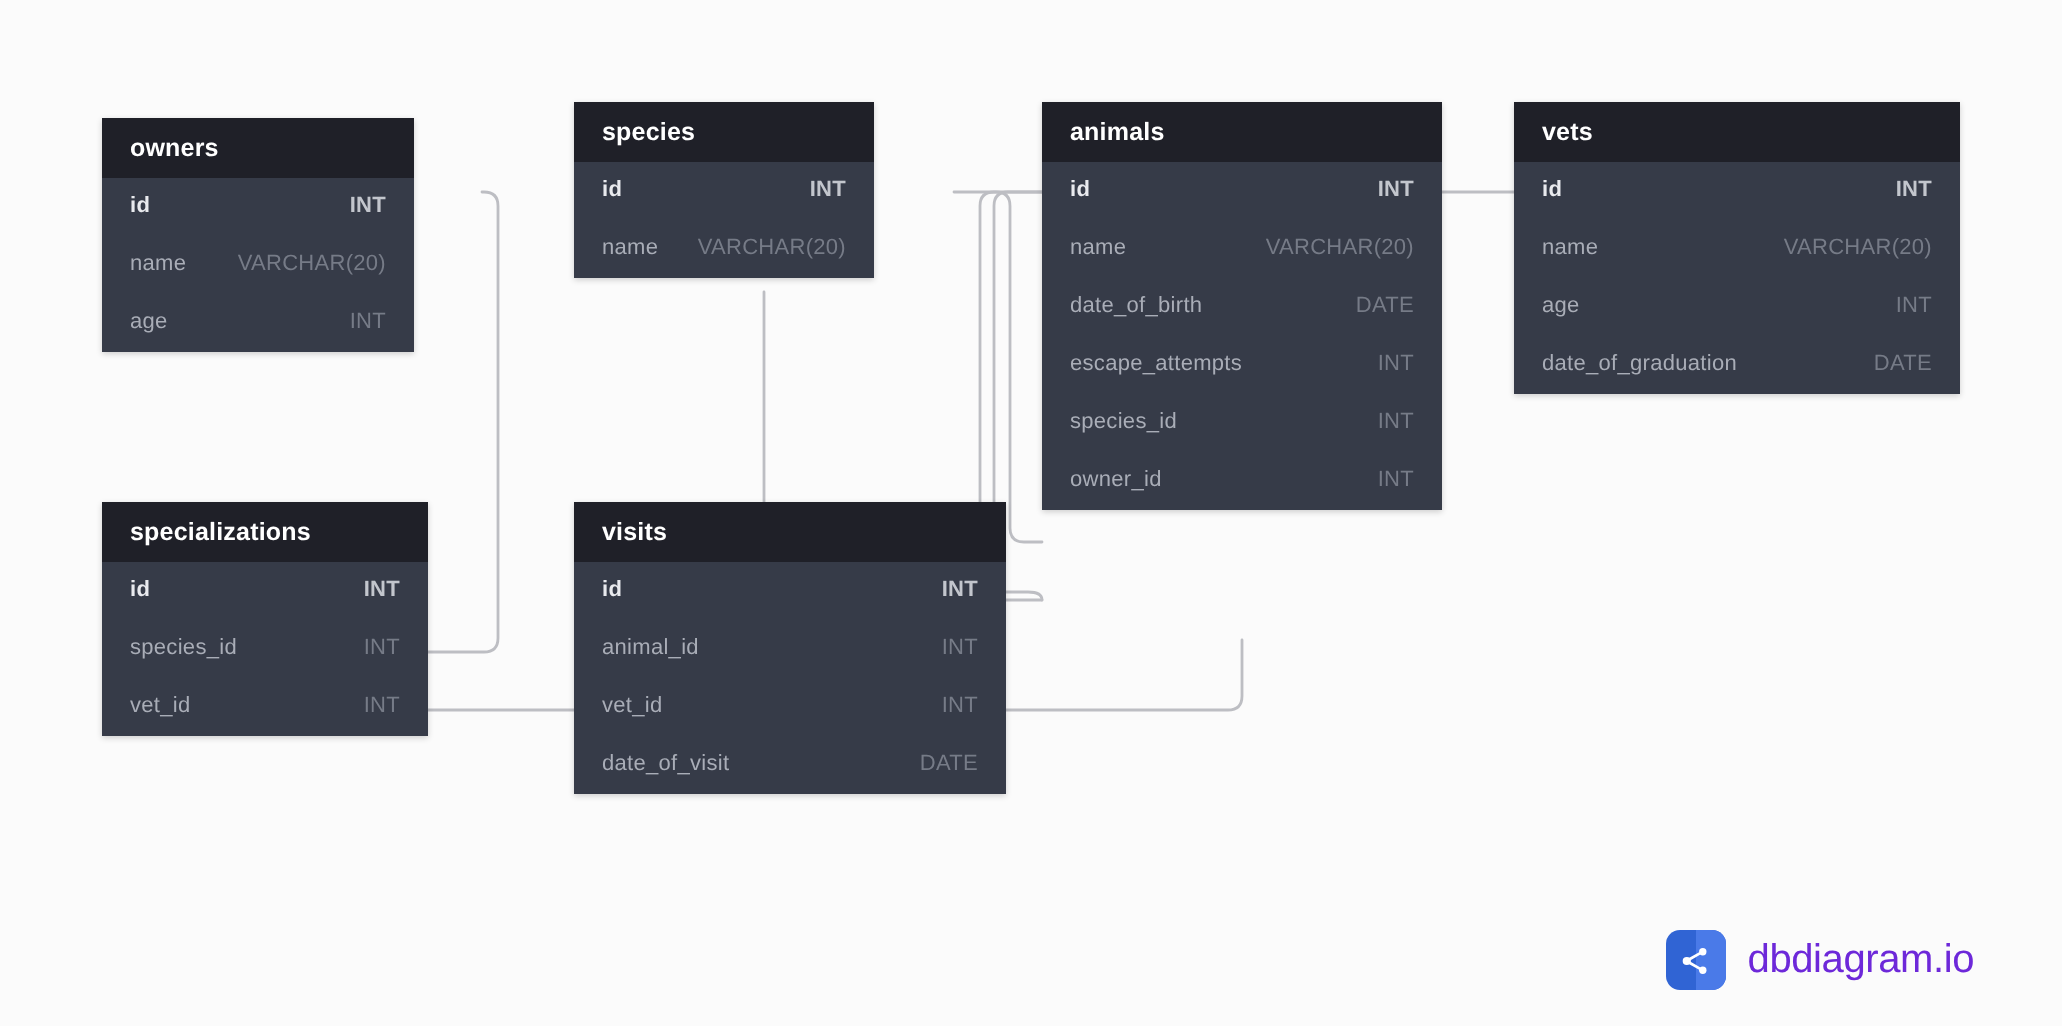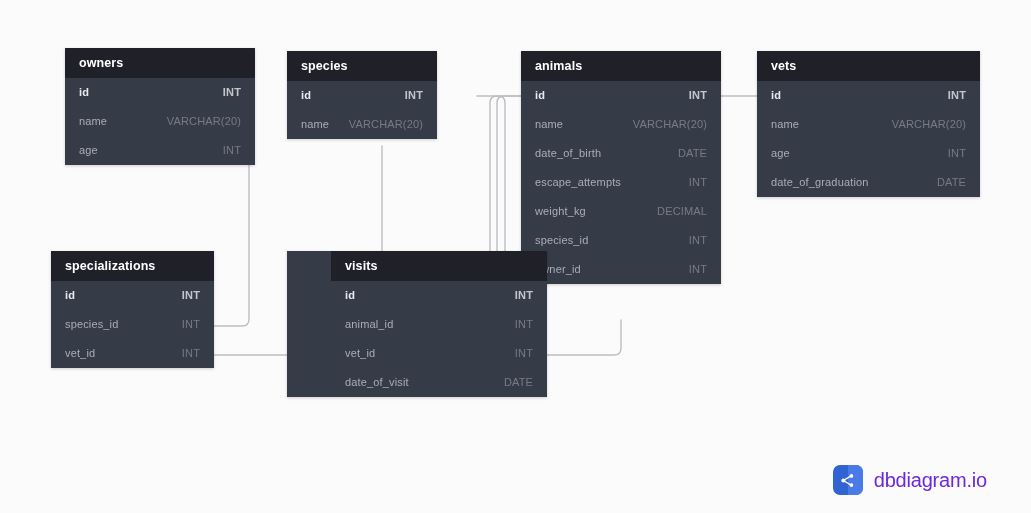--- a/index.html
+++ b/index.html
@@ -150,21 +150,21 @@
 
     <path d="M 521,300 L 490,300 Q 483,300 483,307 L 483,348 Q 483,355 476,355 L 470,355" stroke="#bdbec3"></path>
 
     <path d="M 621,320 L 621,348 Q 621,355 614,355 L 476,355" stroke="#bdbec3"></path>
 
     <path d="M 214,355 L 287,355" stroke="#bdbec3"></path>
 
   </svg>
 
   <div id="tables-layer">
-      <div class="table-card" style="left: 51px; top: 48px; width: 190px; margin-left: 14px;">
+      <div class="table-card" style="left: 51px; top: 59px; width: 156px;">
         <div class="table-header">owners</div>
         <div class="field-row pk">
           <span class="field-name">id</span>
           <span class="field-type">INT</span>
         </div>
         <div class="field-row">
           <span class="field-name">name</span>
           <span class="field-type">VARCHAR(20)</span>
         </div>
         <div class="field-row">
@@ -195,24 +195,20 @@
         </div>
         <div class="field-row">
           <span class="field-name">date_of_birth</span>
           <span class="field-type">DATE</span>
         </div>
         <div class="field-row">
           <span class="field-name">escape_attempts</span>
           <span class="field-type">INT</span>
         </div>
         <div class="field-row">
-          <span class="field-name">weight_kg</span>
-          <span class="field-type">DECIMAL</span>
-        </div>
-        <div class="field-row">
           <span class="field-name">species_id</span>
           <span class="field-type">INT</span>
         </div>
         <div class="field-row">
           <span class="field-name">owner_id</span>
           <span class="field-type">INT</span>
         </div>
       </div>
       <div class="table-card" style="left: 757px; top: 51px; width: 223px;">
         <div class="table-header">vets</div>
@@ -241,21 +237,21 @@
         </div>
         <div class="field-row">
           <span class="field-name">species_id</span>
           <span class="field-type">INT</span>
         </div>
         <div class="field-row">
           <span class="field-name">vet_id</span>
           <span class="field-type">INT</span>
         </div>
       </div>
-      <div class="table-card" style="left: 287px; top: 251px; width: 216px; padding-left: 44px;">
+      <div class="table-card" style="left: 287px; top: 251px; width: 216px;">
         <div class="table-header">visits</div>
         <div class="field-row pk">
           <span class="field-name">id</span>
           <span class="field-type">INT</span>
         </div>
         <div class="field-row">
           <span class="field-name">animal_id</span>
           <span class="field-type">INT</span>
         </div>
         <div class="field-row">

